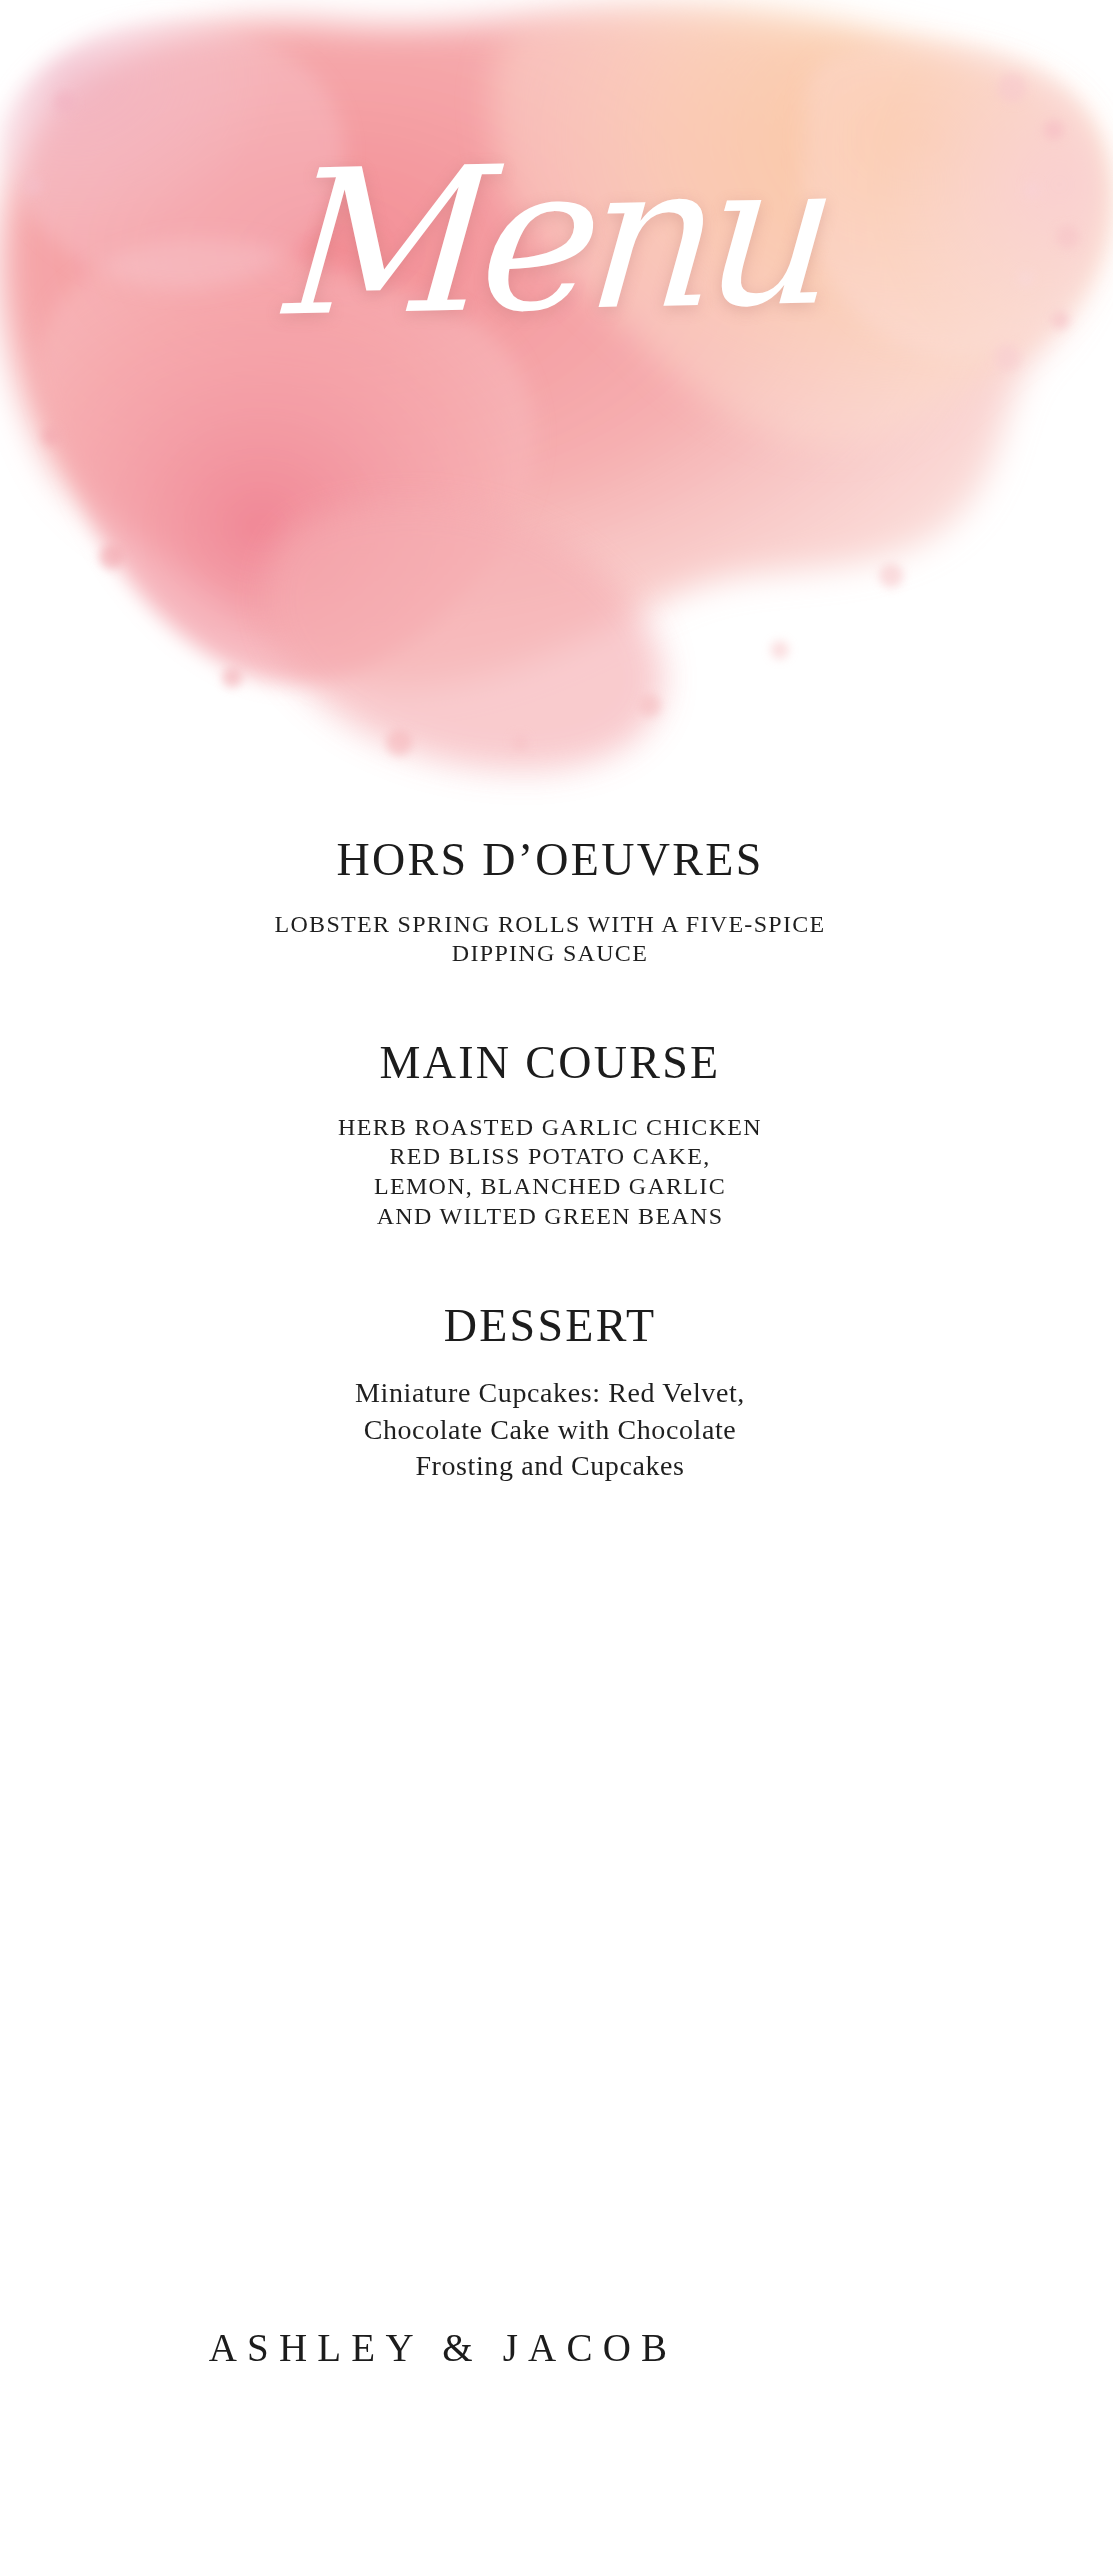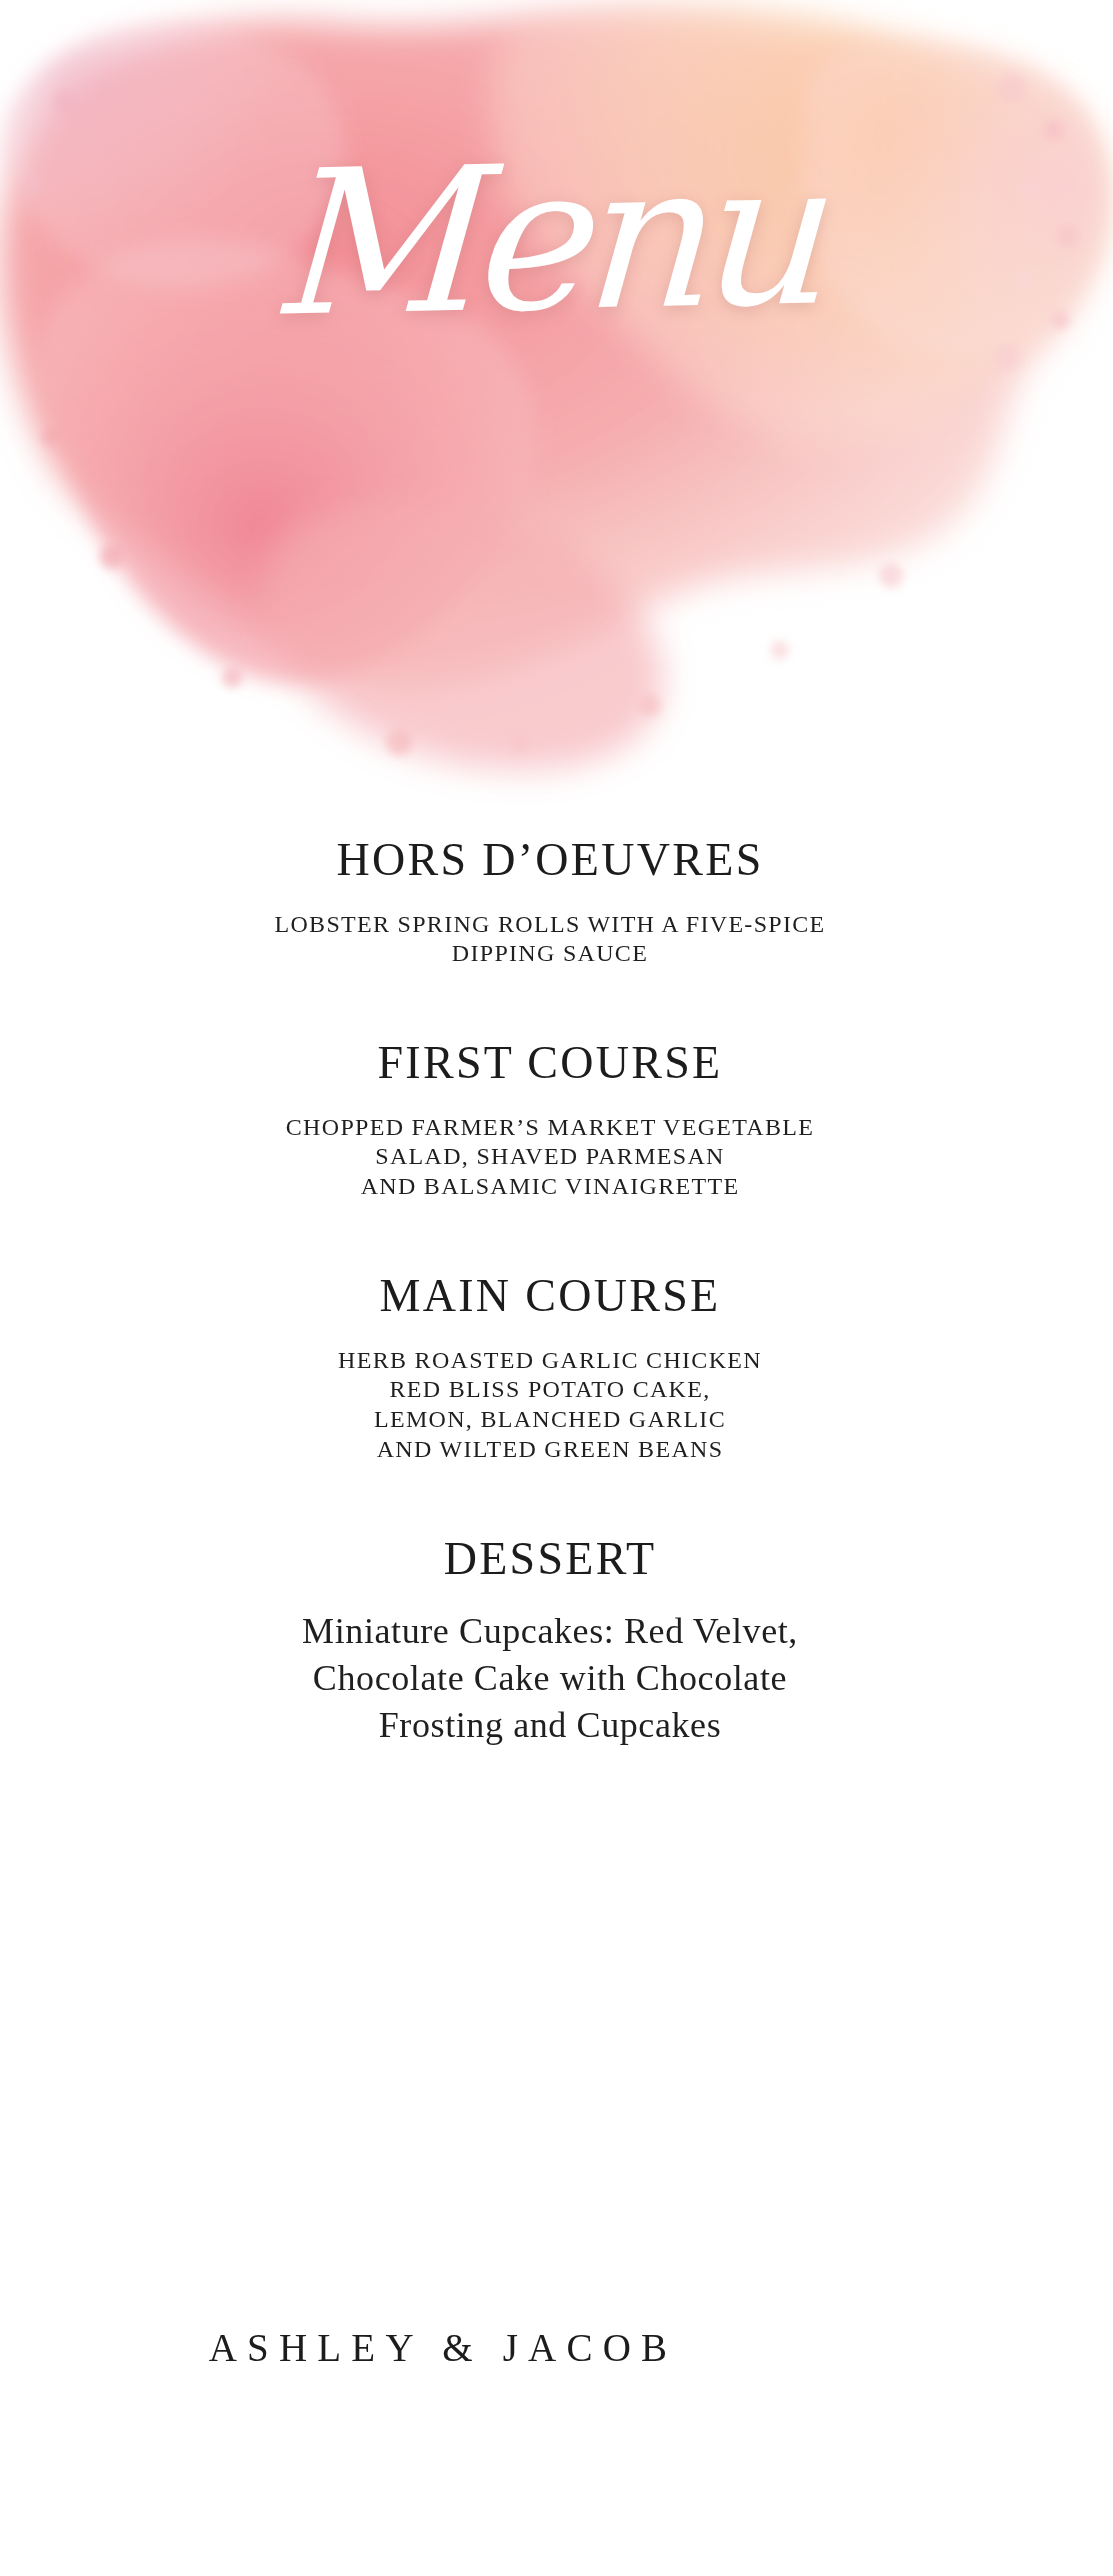--- a/index.html
+++ b/index.html
@@ -99,21 +99,21 @@
     font-weight: 400;
     text-transform: uppercase;
     padding: 0 102px;
   }
   .course-desc .line {
     display: block;
   }
 
   
   .course--dessert .course-desc {
-    font-size: 36px;
+    font-size: 28px;
     letter-spacing: 0.6px;
     text-transform: none;
     line-height: 1.3;
   }
 
   
   .couple-names {
     position: absolute;
     left: 0;
     top: 2325px;
@@ -236,28 +236,20 @@
   <div class="menu-body">
 
     <section class="course">
       <h2 class="course-title">HORS D’OEUVRES</h2>
       <p class="course-desc">
         <span class="line">Lobster spring rolls with a five-spice</span>
         <span class="line">dipping sauce</span>
       </p>
     </section>
 
-    <section class="course">
-      <h2 class="course-title">FIRST COURSE</h2>
-      <p class="course-desc">
-        <span class="line">Chopped farmer’s market vegetable</span>
-        <span class="line">salad, shaved parmesan</span>
-        <span class="line">and balsamic vinaigrette</span>
-      </p>
-    </section>
 
     <section class="course">
       <h2 class="course-title">MAIN COURSE</h2>
       <p class="course-desc">
         <span class="line">Herb roasted garlic chicken</span>
         <span class="line">red bliss potato cake,</span>
         <span class="line">lemon, blanched garlic</span>
         <span class="line">and wilted green beans</span>
       </p>
     </section>

